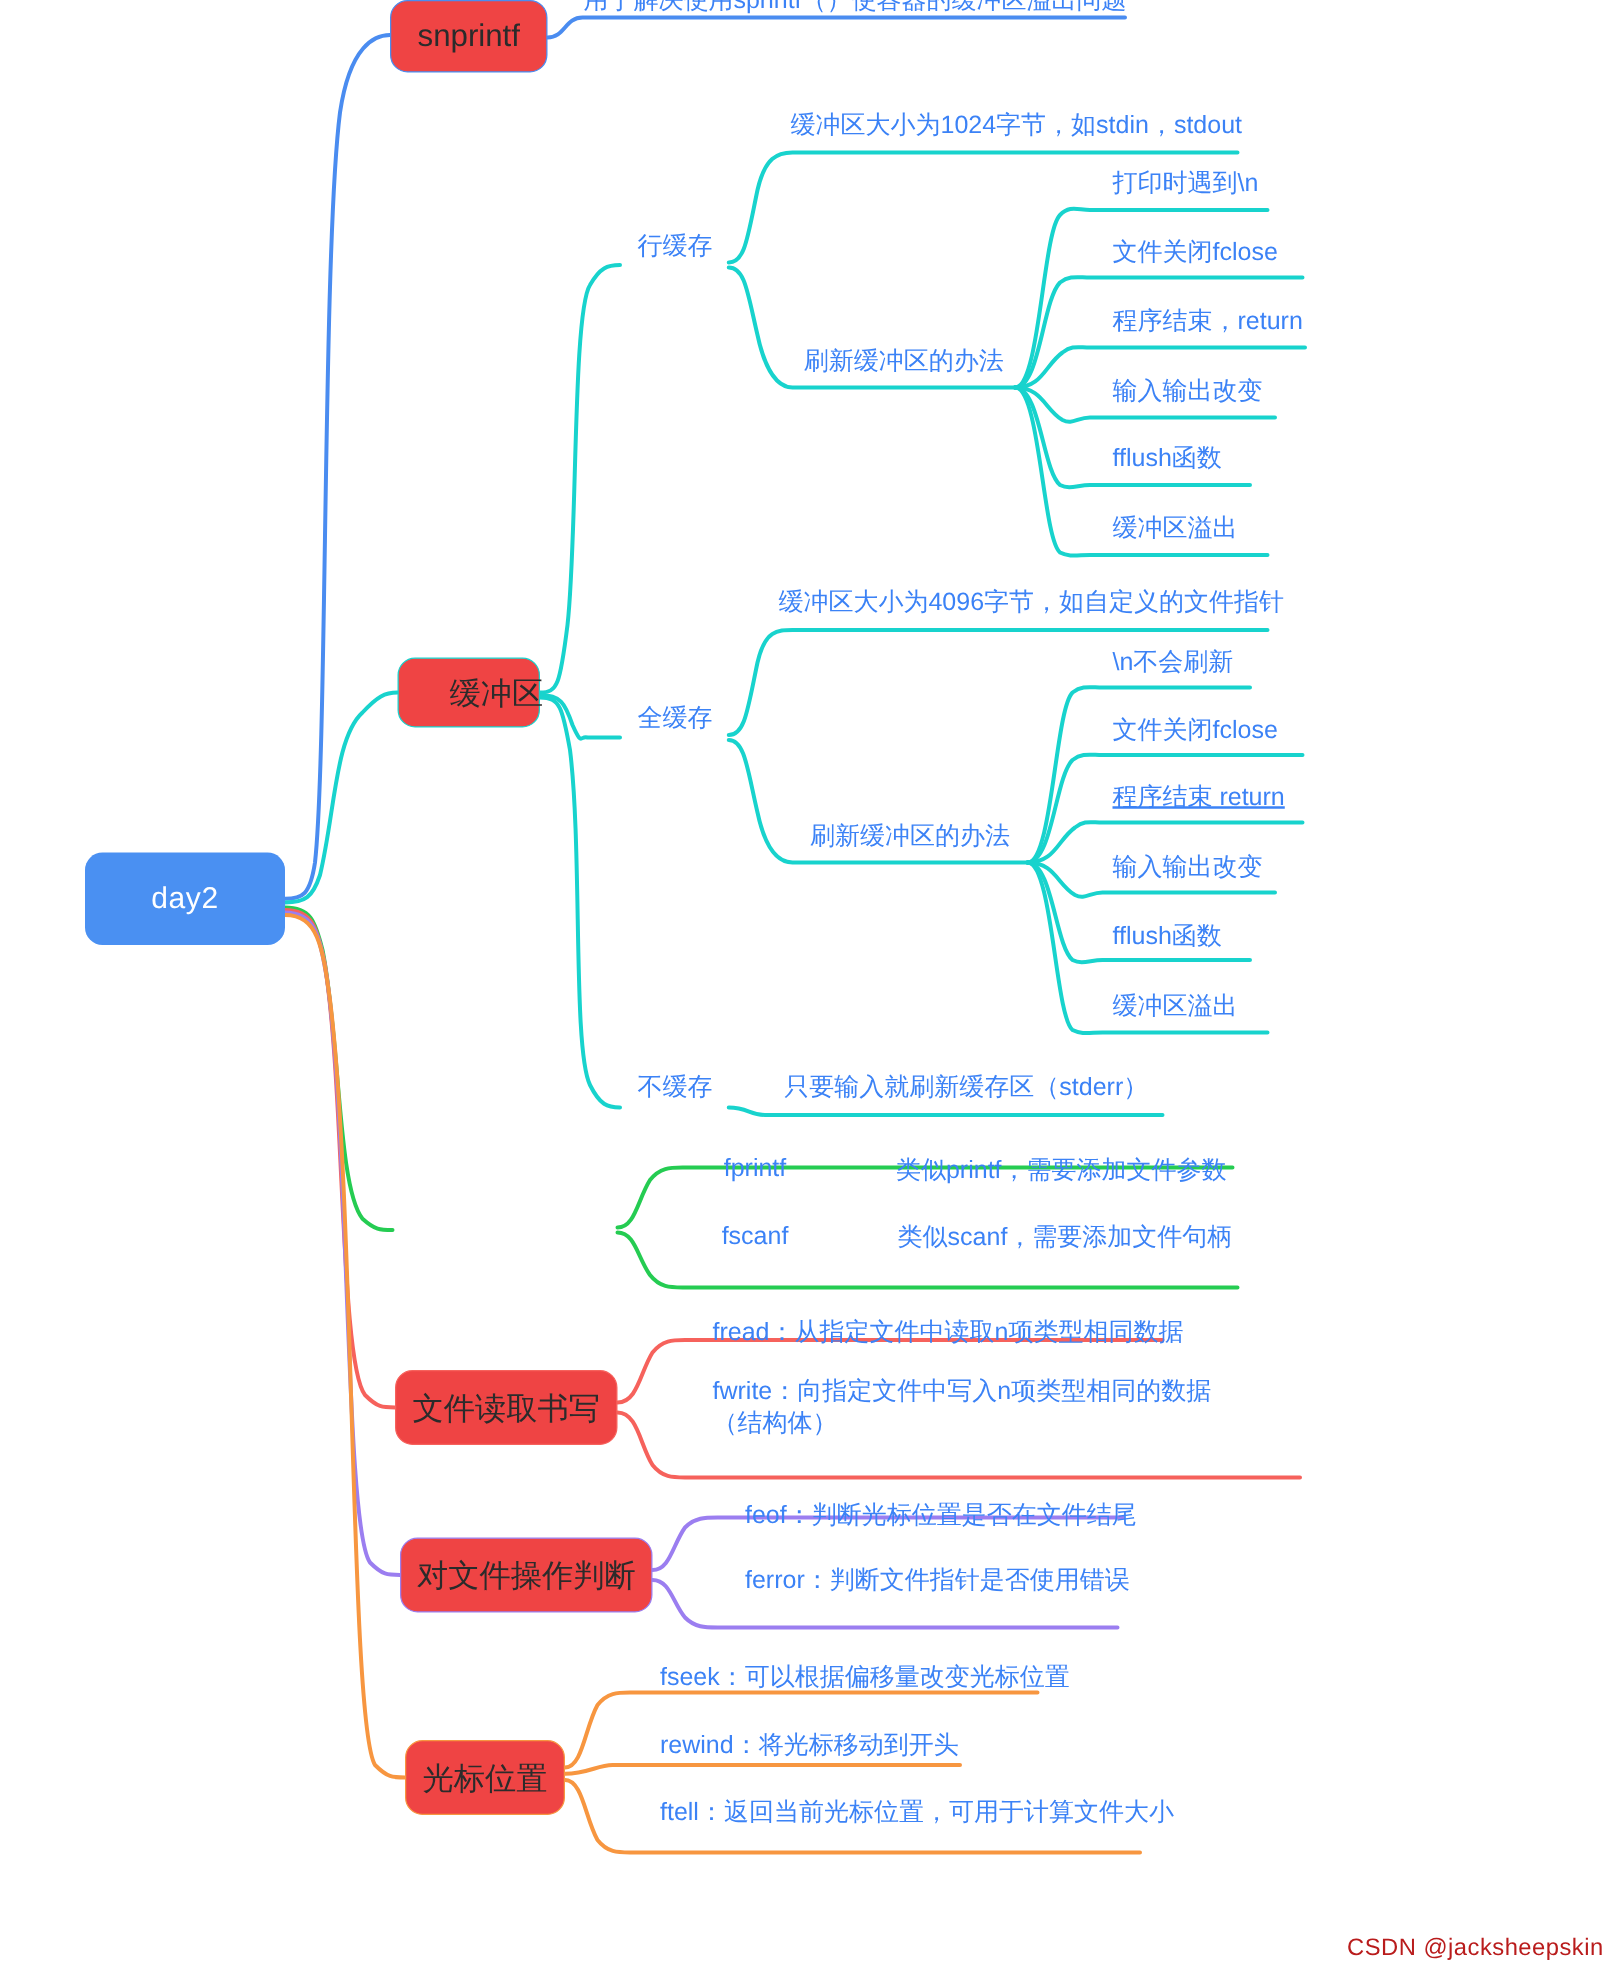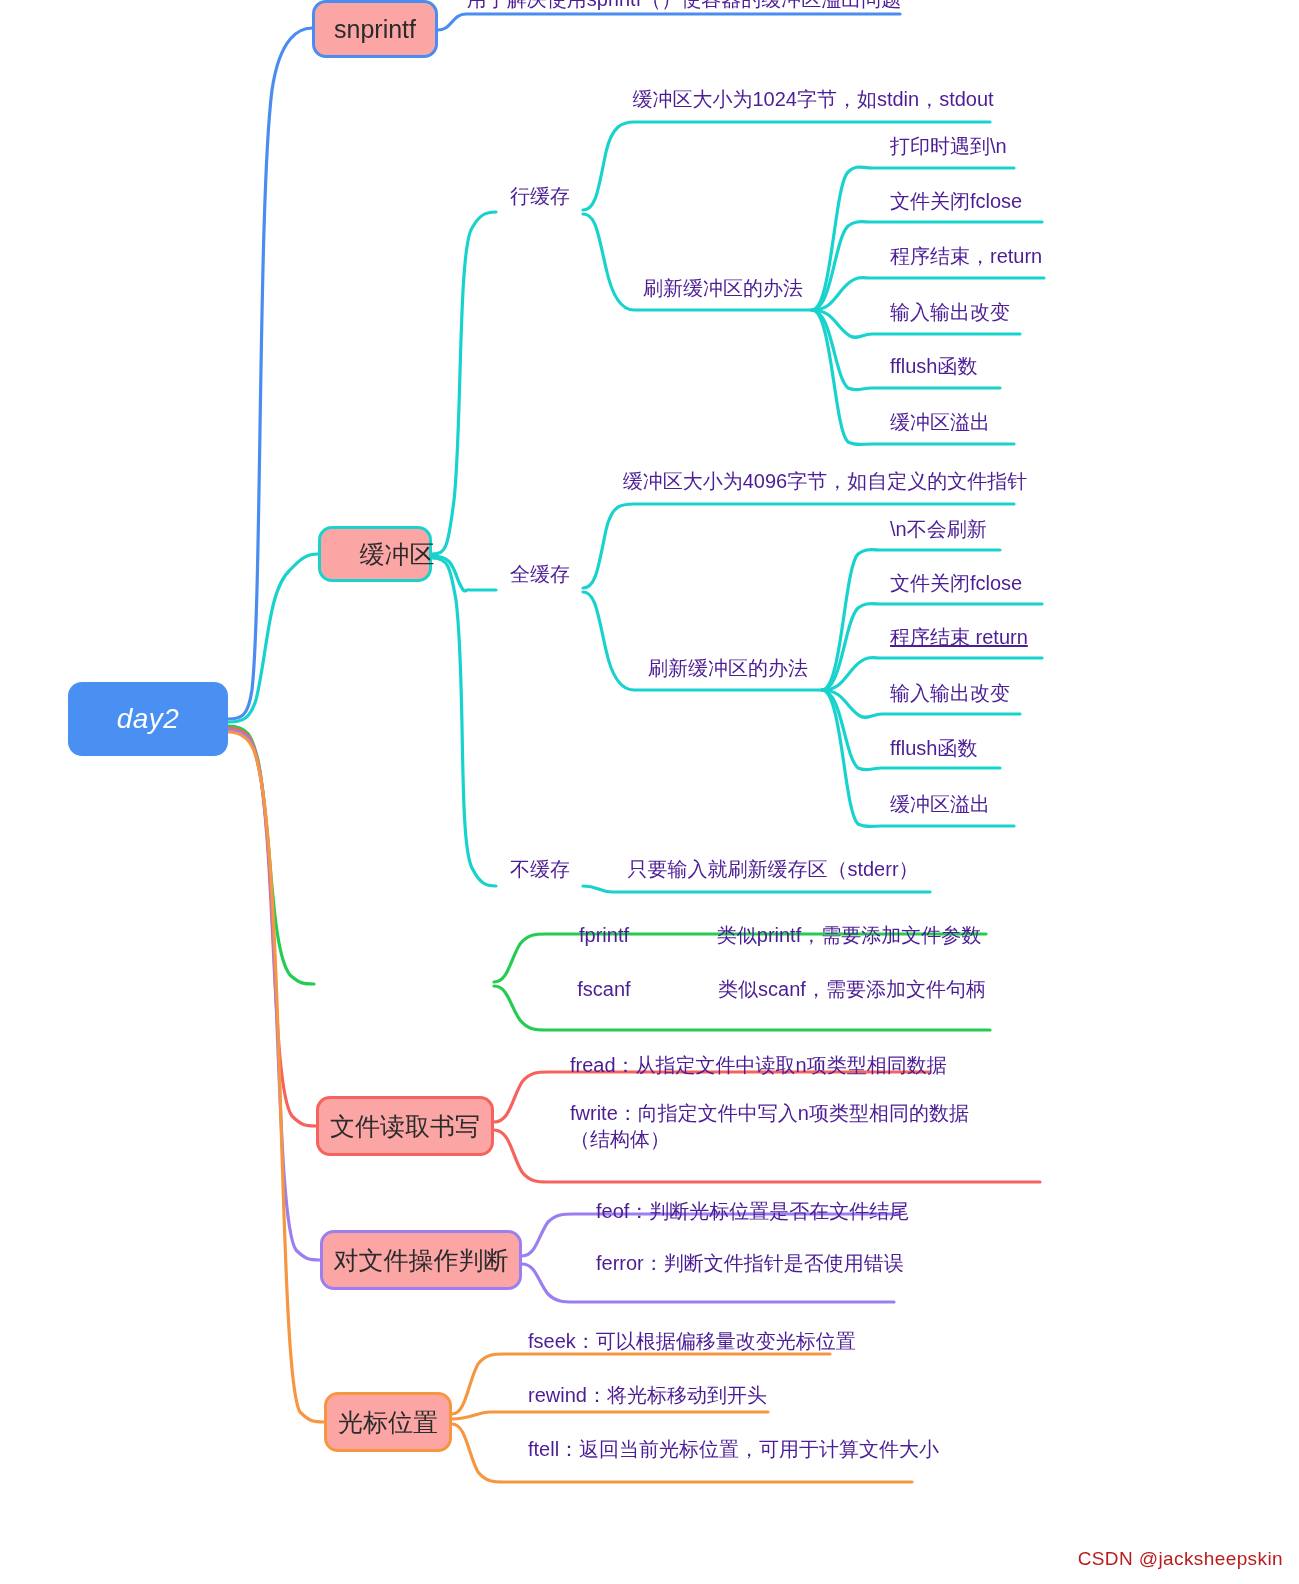--- a/index.html
+++ b/index.html
@@ -4,36 +4,36 @@
 <style>
   html,body{margin:0;padding:0;background:#ffffff;}
   body{font-family:"Liberation Sans","DejaVu Sans",sans-serif;}
   #canvas{position:relative;width:1299px;height:1584px;background:#fff;overflow:hidden;}
   svg.links{position:absolute;left:0;top:0;width:1299px;height:1584px;pointer-events:none;}
 
   .node{position:absolute;box-sizing:border-box;display:flex;align-items:center;justify-content:center;}
 
   .root-node{
     background:#4a90f2;border-radius:14px;color:#fff;
-    font-size:28px;letter-spacing:.5px;font-style:italic;
+    font-size:24px;letter-spacing:.5px;
   }
 
   .box-node{
-    background:#fca5a5;border:3px solid #0ea5e9;border-radius:14px;
+    background:#ef4444;border:1px solid #0ea5e9;border-radius:14px;
     color:#2b2b2b;font-size:25px;white-space:nowrap;
   }
   .box-node.blue{border-color:#4a8cf0;}
   .box-node.teal{border-color:#18d3cd;}
   .box-node.green{border-color:#25cc52;}
   .box-node.red{border-color:#f6625c;}
   .box-node.purple{border-color:#9b7ef0;}
   .box-node.orange{border-color:#f79640;}
 
   .txt-node{
-    position:absolute;color:#4c1d95;font-size:20px;white-space:nowrap;
+    position:absolute;color:#3b82f6;font-size:20px;white-space:nowrap;
     display:flex;align-items:center;
   }
   .txt-node.center{justify-content:center;}
   .txt-node.wrap{white-space:normal;line-height:1.30;align-items:flex-start;}
 
   .watermark{
     position:absolute;right:16px;bottom:14px;color:#b91c1c;
     font-size:19px;letter-spacing:.4px;
   }
 </style>

